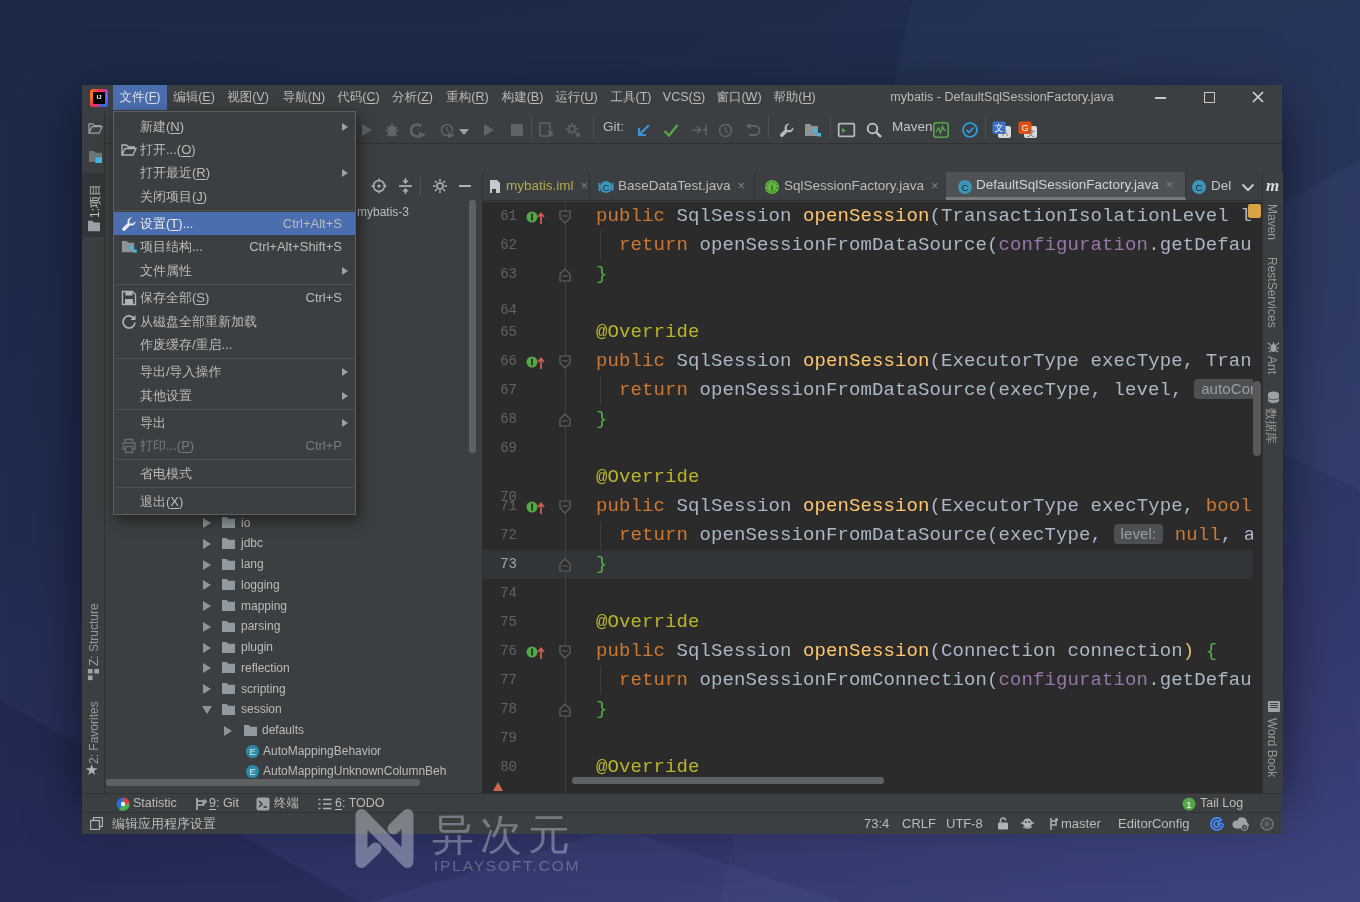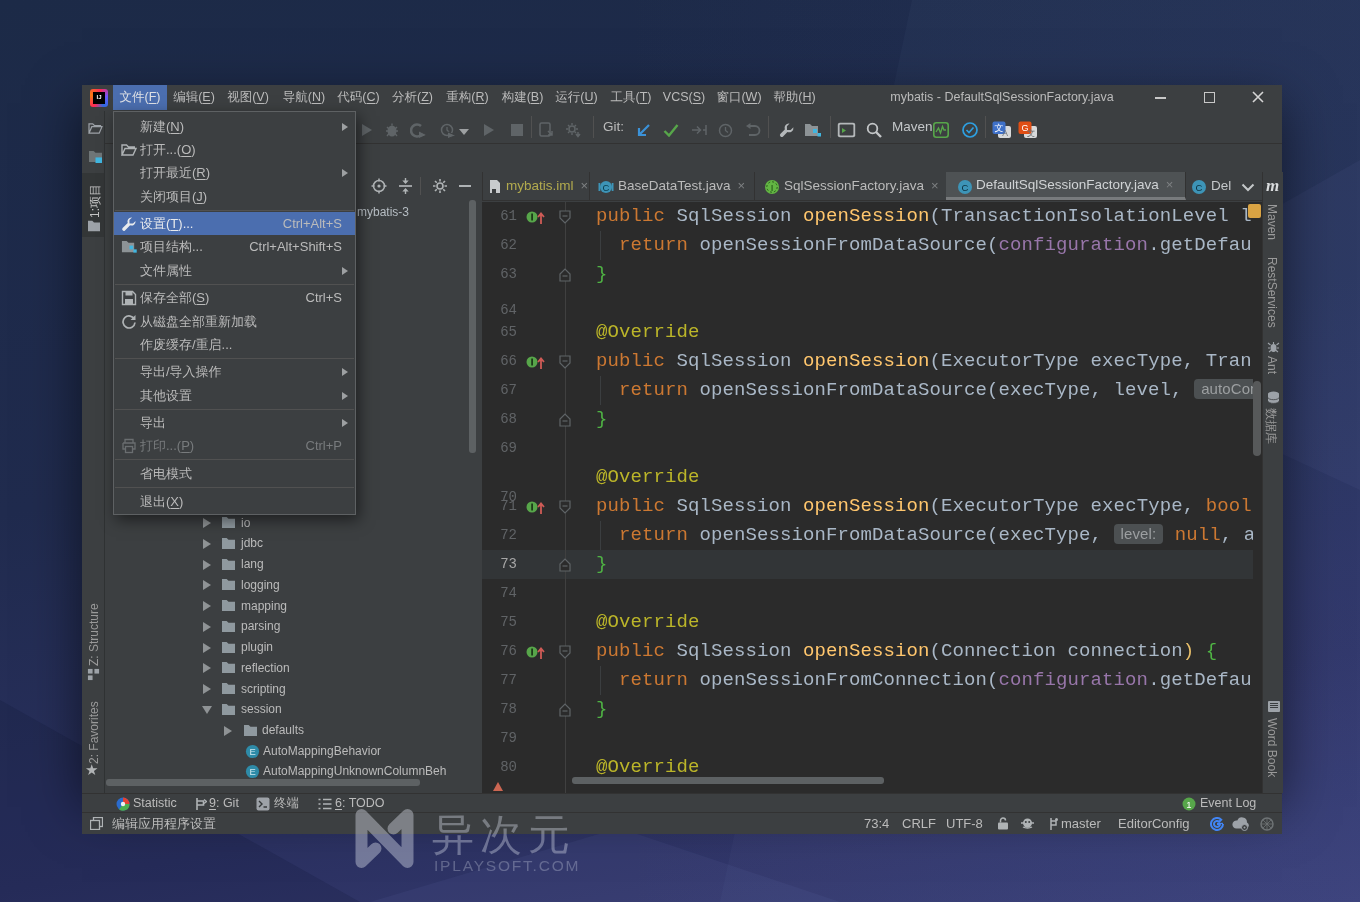--- a/index.html
+++ b/index.html
@@ -447,21 +447,21 @@
       </svg>
 <div class="ab cjk" style="left:192px;top:0;line-height:19px;">终端</div>
 <svg class="ab" style="left:236px;top:4px" width="14" height="12" viewBox="0 0 14 12">
         <path d="M0.5 1.5 h2 M0.5 6 h2 M0.5 10.5 h2 M5 1.5 h8.5 M5 6 h8.5 M5 10.5 h8.5" stroke="#afb3b5" stroke-width="1.7"></path>
       </svg>
 <div class="ab" style="left:253px;top:0;line-height:19px;"><u>6</u>: TODO</div>
 <svg class="ab" style="left:1100px;top:3px" width="14" height="14" viewBox="0 0 14 14">
         <circle cx="7" cy="7" r="6.5" fill="#57a64a"></circle>
         <text x="7" y="10.5" font-size="9.5" fill="#fff" text-anchor="middle" font-family="Liberation Sans">1</text>
       </svg>
-<div class="ab" style="left:1118px;top:0;line-height:19px;">Event Log</div>
+<div class="ab" style="left:1118px;top:0;line-height:19px;">Tail Log</div>
 </div>
 <div id="statusbar">
 <svg class="ab" style="left:8px;top:4px" width="13" height="13" viewBox="0 0 13 13">
         <rect x="3.5" y="0.5" width="9" height="9" fill="none" stroke="#afb3b5" stroke-width="1.3"></rect>
         <rect x="0.5" y="3.5" width="9" height="9" fill="#3c3f41" stroke="#afb3b5" stroke-width="1.3"></rect>
       </svg>
 <div class="ab cjk" style="left:30px;top:0;line-height:21px;">编辑应用程序设置</div>
 <div class="ab" style="left:782px;top:0;line-height:21px;">73:4</div>
 <div class="ab" style="left:820px;top:0;line-height:21px;">CRLF</div>
 <div class="ab" style="left:864px;top:0;line-height:21px;">UTF-8</div>

